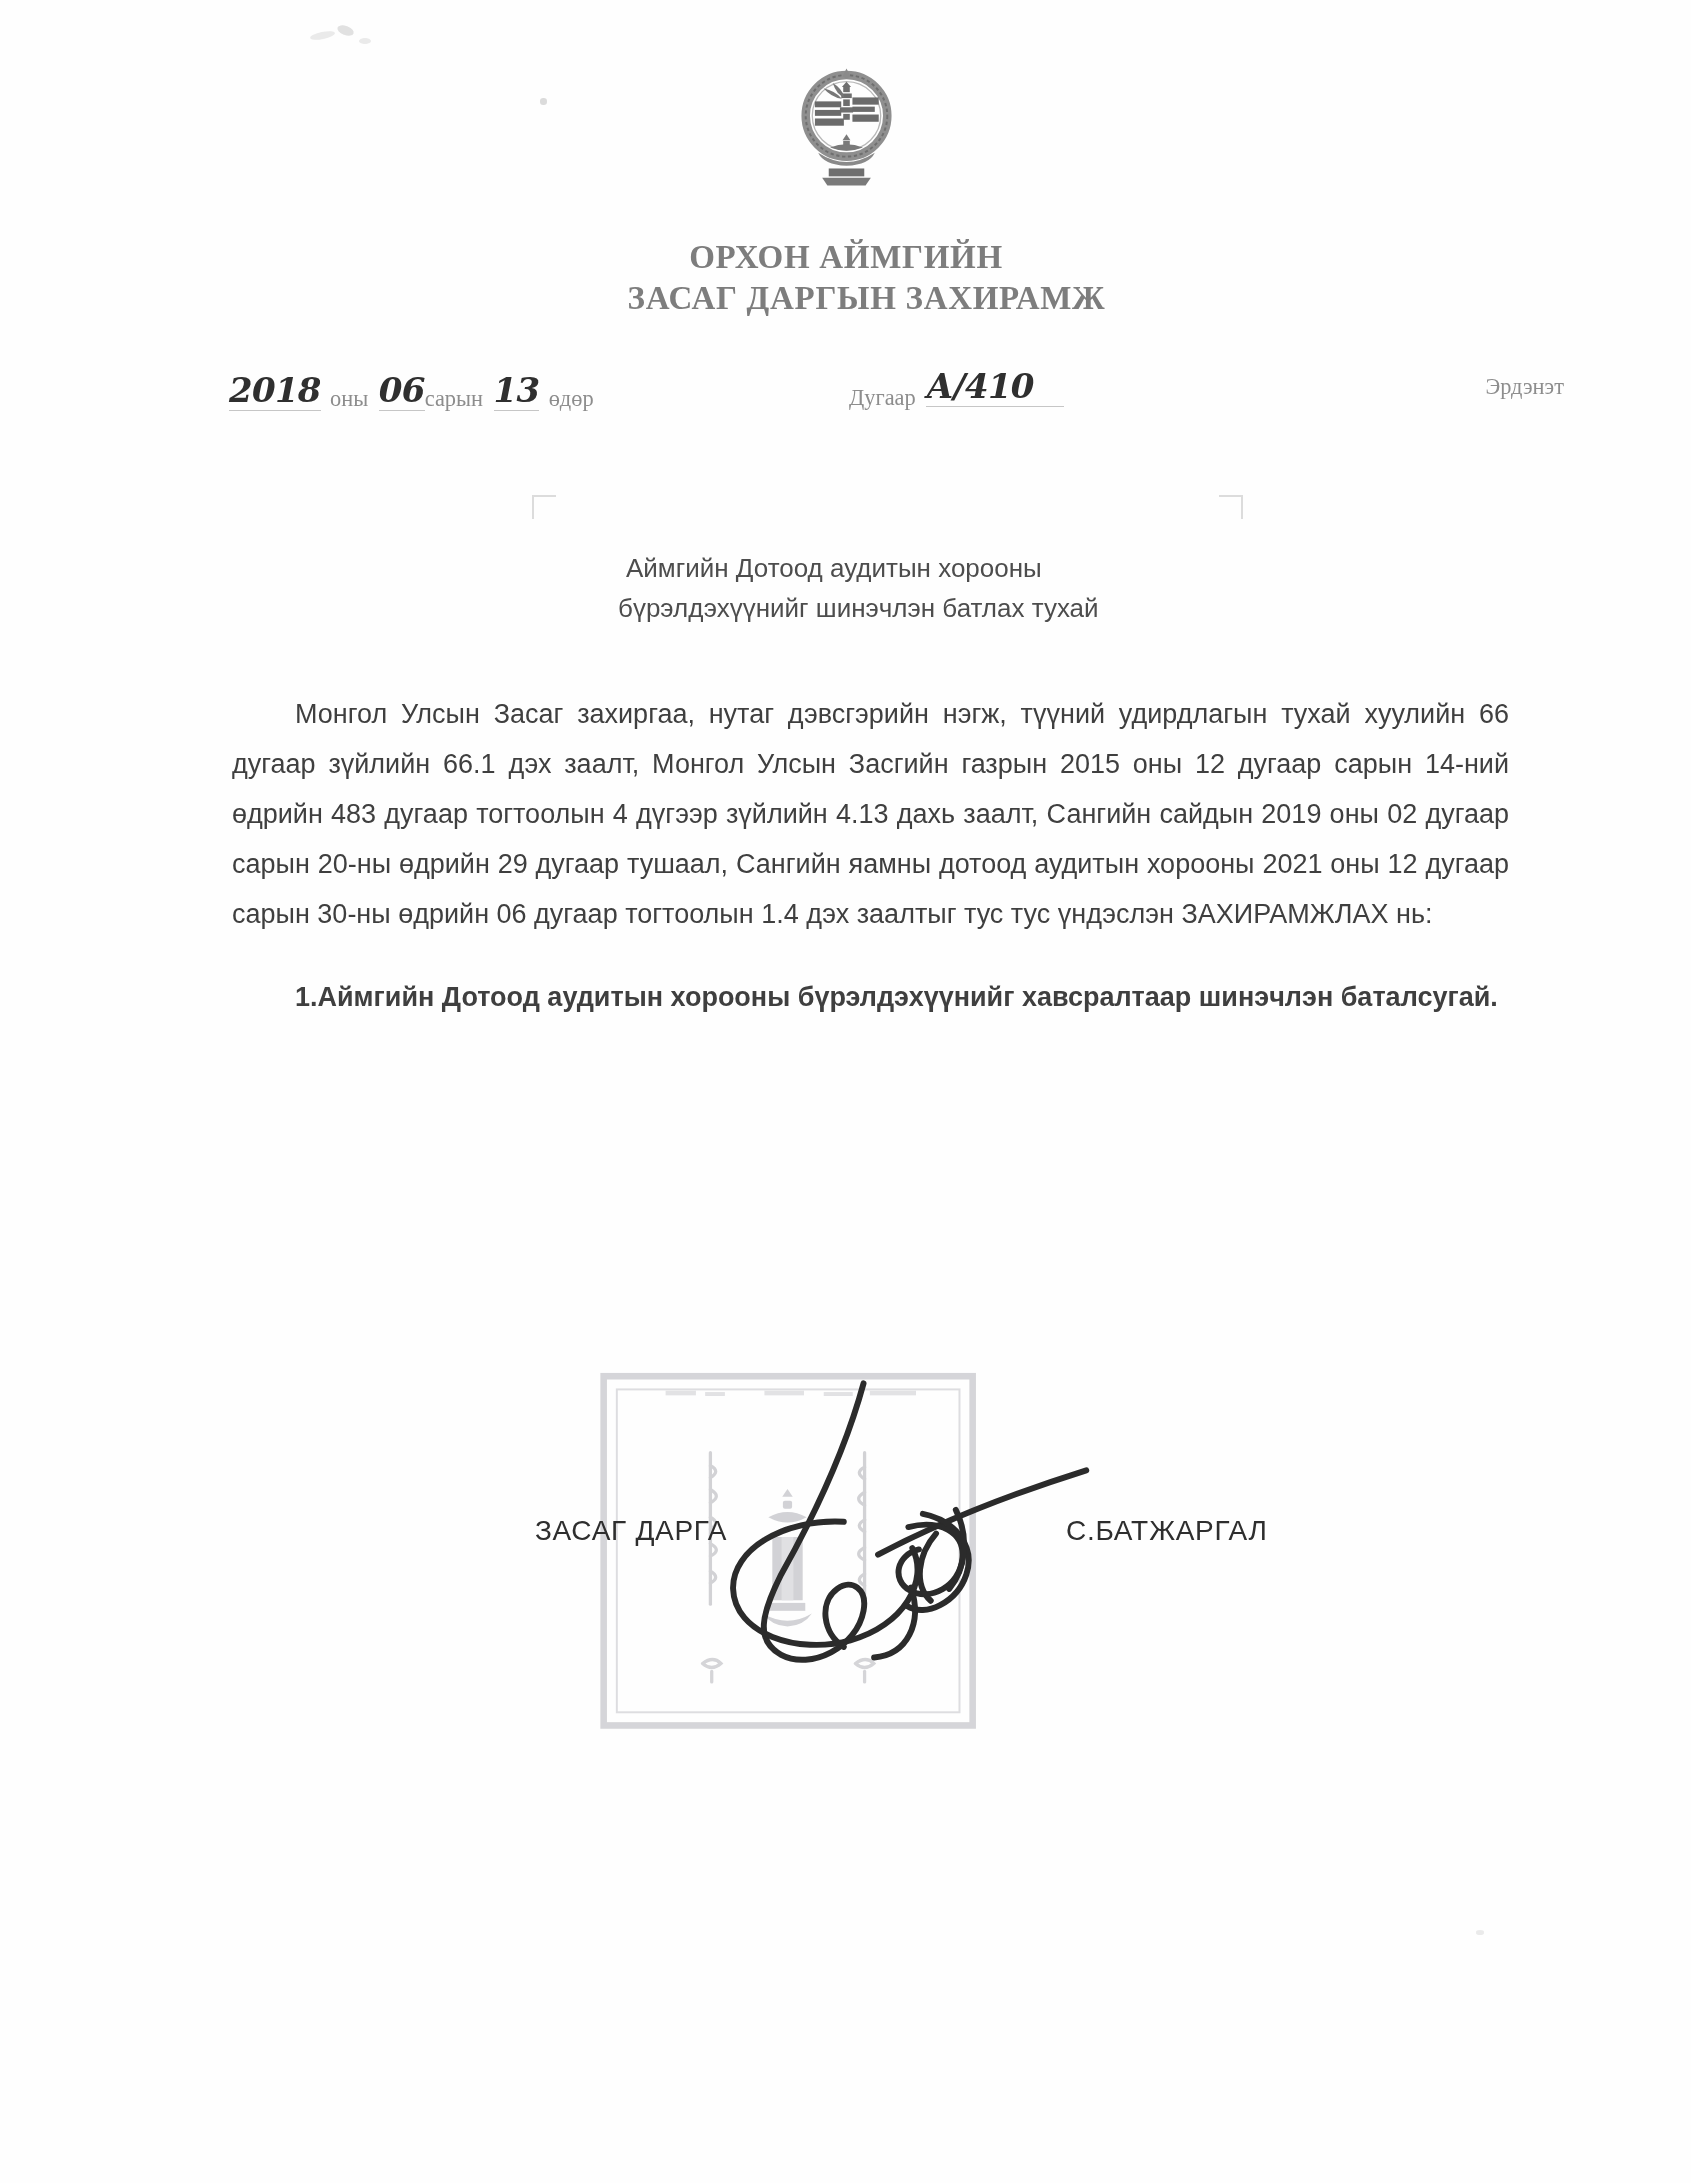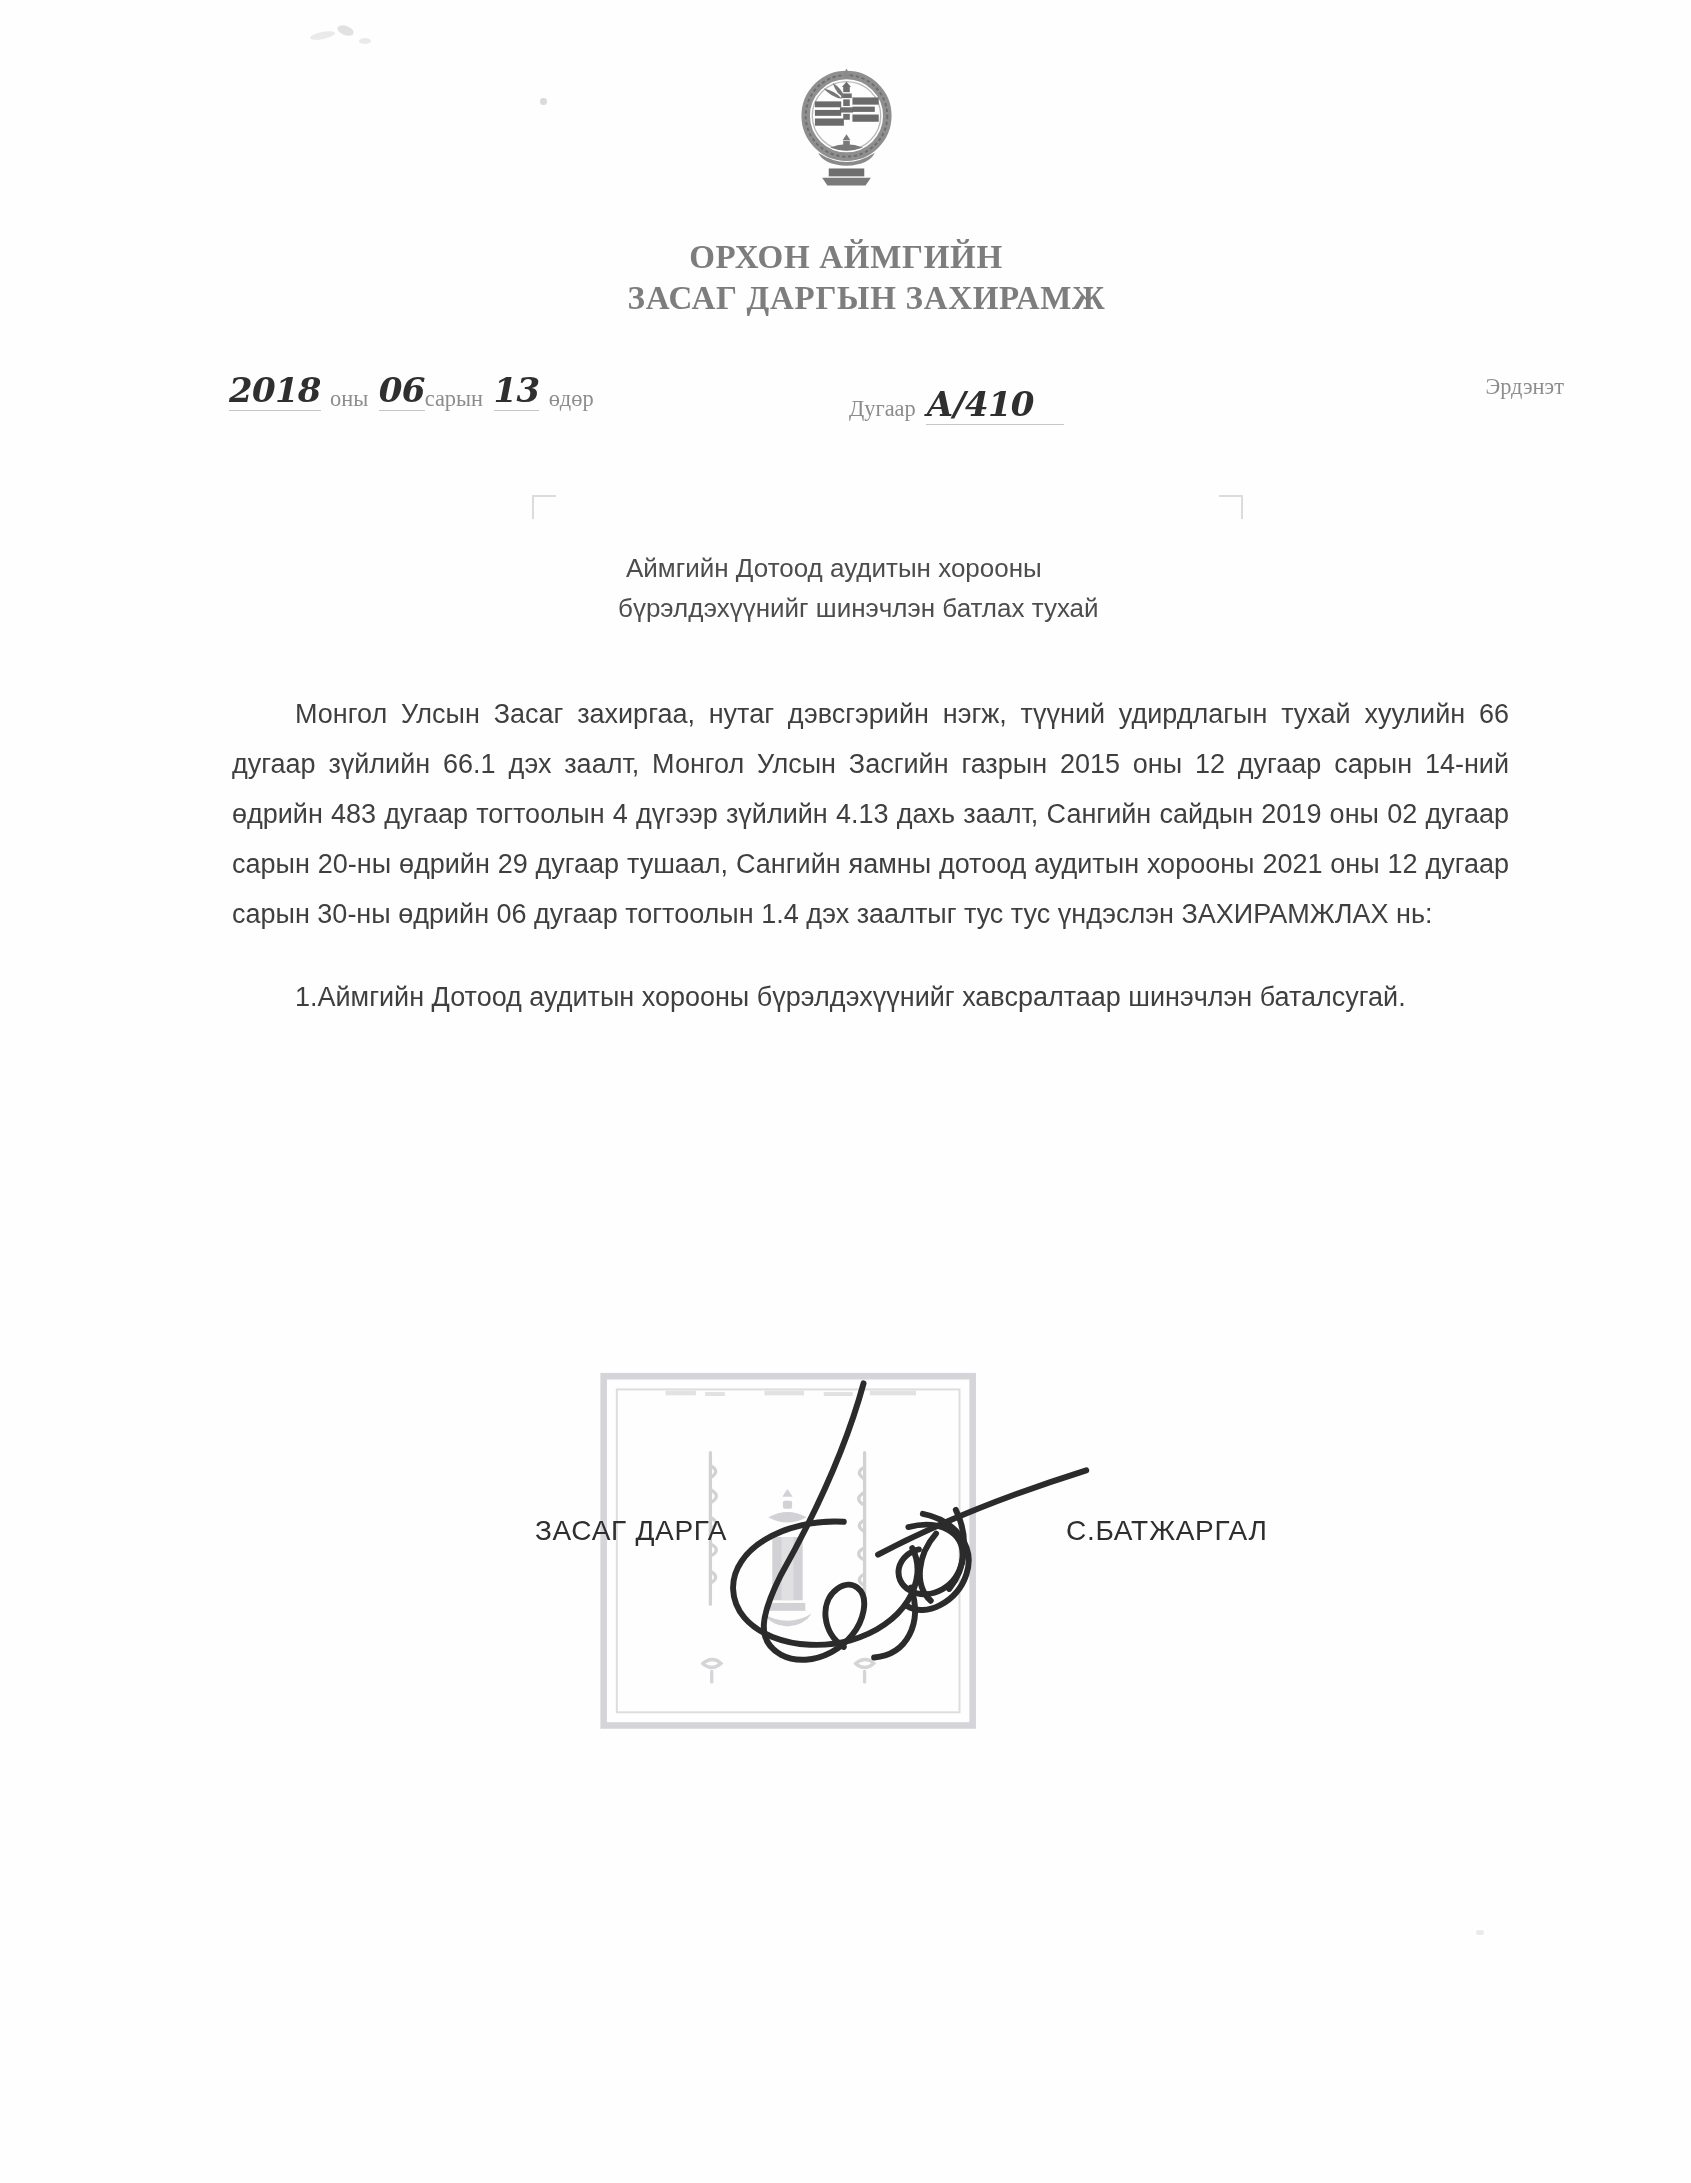--- a/index.html
+++ b/index.html
@@ -72,23 +72,23 @@
     top: 5.3px;
     display: flex;
     align-items: baseline;
     font-family: "Liberation Serif", serif;
     font-size: 22.4px;
     color: #8d8d8d;
   }
   .meta-num {
     position: absolute;
     left: 849px;
-    top: 19px;
+    top: 1px;
     display: flex;
-    align-items: center;
+    align-items: flex-end;
     font-family: "Liberation Serif", serif;
     font-size: 22.4px;
     color: #8d8d8d;
   }
   .meta-place {
     position: absolute;
     right: 128px;
     top: 5.3px;
     font-family: "Liberation Serif", serif;
     font-size: 22.4px;
@@ -140,21 +140,21 @@
     left: 232px;
     top: 689px;
     width: 1277px;
     font-size: 27px;
     line-height: 50px;
     color: #3f3f3f;
     text-align: justify;
     text-justify: inter-word;
   }
   .body p { margin: 0 0 0 0; text-indent: 63px; }
-  .body p.gap { margin-top: 33px; }
+  .body p.gap { margin-top: 33px; font-weight: bold; }
   .body p.tight { text-indent: 63px; }
 
   
   .stamp {
     position: absolute;
     left: 593px;
     top: 1367px;
     width: 389px;
     height: 369px;
     opacity: .55;

